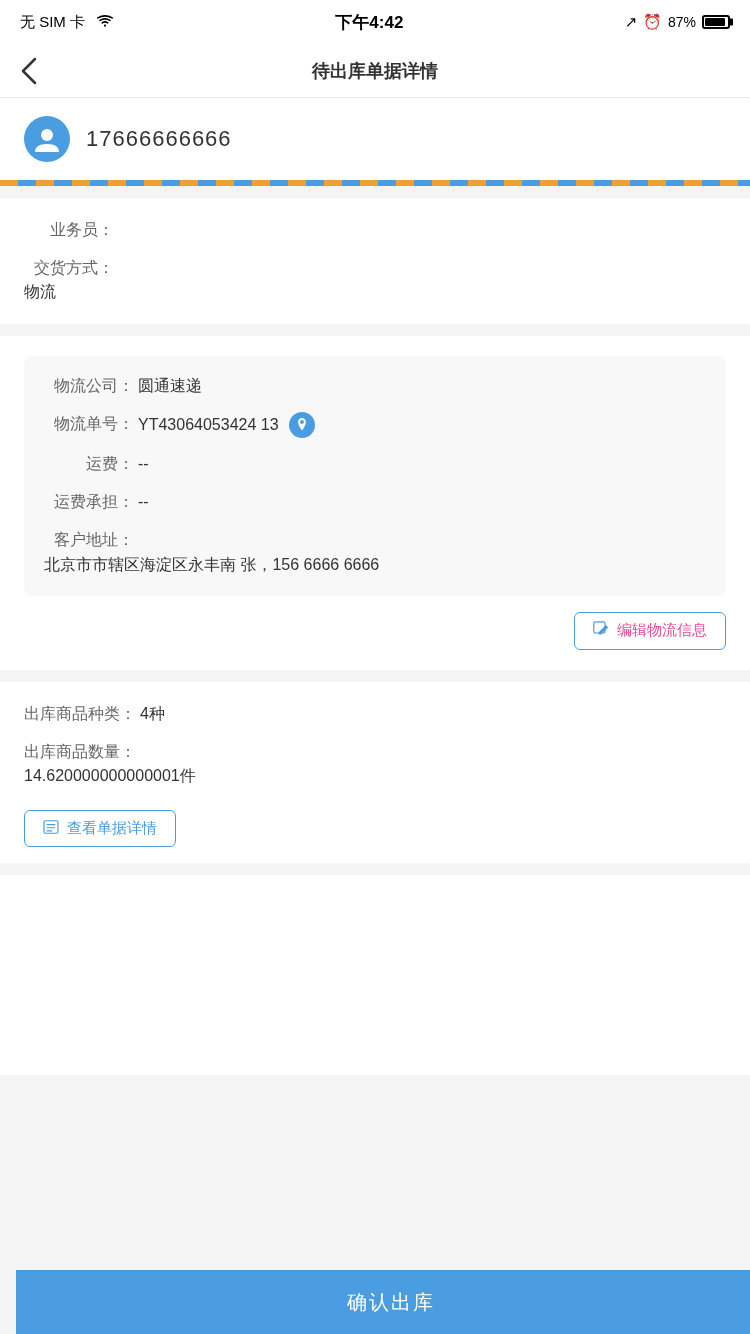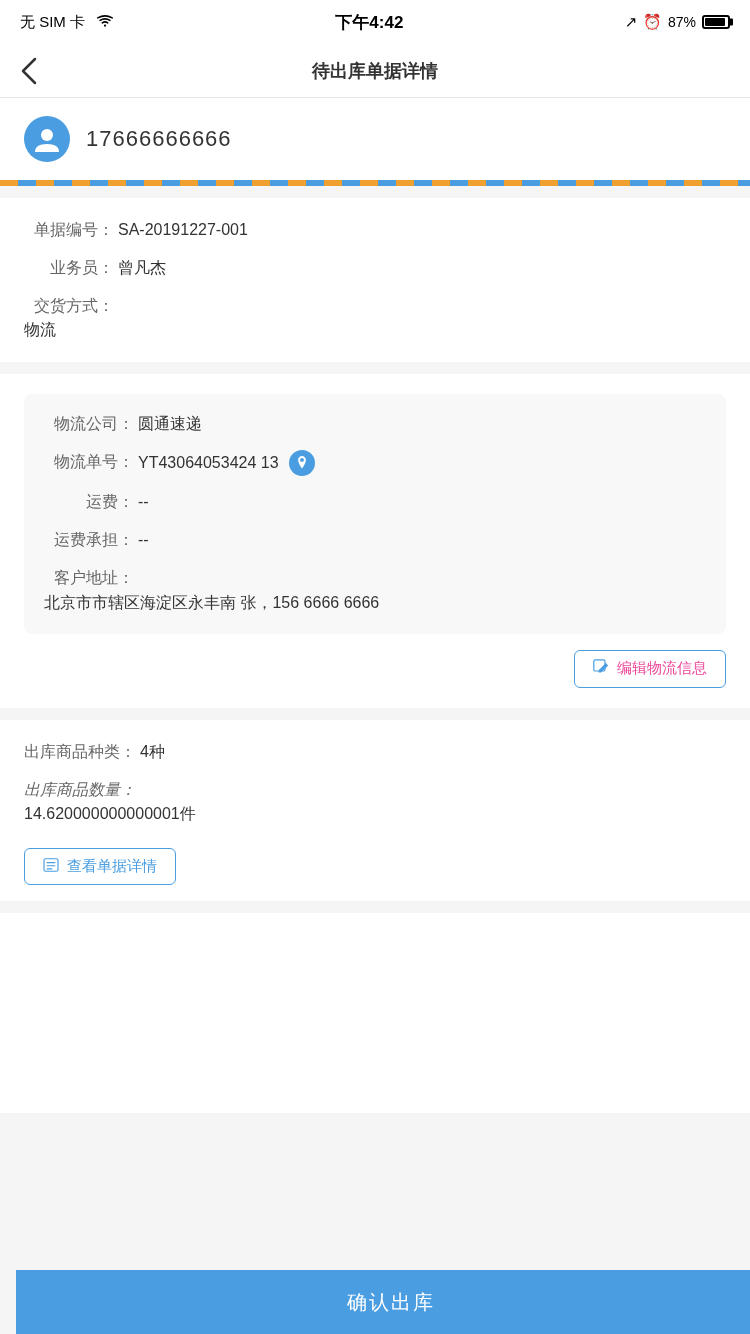--- a/index.html
+++ b/index.html
@@ -279,26 +279,21 @@
   </div>
   <span class="user-phone">17666666666</span>
 </div>
 
 <div class="dashed-line"></div>
 
 <div class="section-gap"></div>
 
 <div class="info-section">
   <div class="info-row">
-    <span class="info-label">单据编号：</span>
-    <span class="info-value">SA-20191227-001</span>
-  </div>
-  <div class="info-row">
     <span class="info-label">业务员：</span>
-    <span class="info-value">曾凡杰</span>
   </div>
   <div class="info-row">
     <span class="info-label">交货方式：</span>
     <span class="info-value">物流</span>
   </div>
 </div>
 
 <div class="section-gap"></div>
 
 <div class="info-section">
@@ -346,21 +341,21 @@
 </div>
 
 <div class="section-gap"></div>
 
 <div class="goods-section">
   <div class="info-row">
     <span class="info-label" style="min-width:110px;">出库商品种类：</span>
     <span class="info-value">4种</span>
   </div>
   <div class="info-row">
-    <span class="info-label" style="min-width:110px;font-style:italic;">出库商品数量：</span>
+    <span class="info-label" style="min-width:110px;">出库商品数量：</span>
     <span class="info-value">14.620000000000001件</span>
   </div>
 </div>
 
 <div style="background:#fff;">
   <div class="detail-btn-row">
     <button class="detail-btn">
       <span>
         <svg width="16" height="14" viewBox="0 0 20 18" fill="none">
           <rect x="1" y="1" width="18" height="16" rx="2" stroke="#4a9de0" stroke-width="1.5"></rect>

